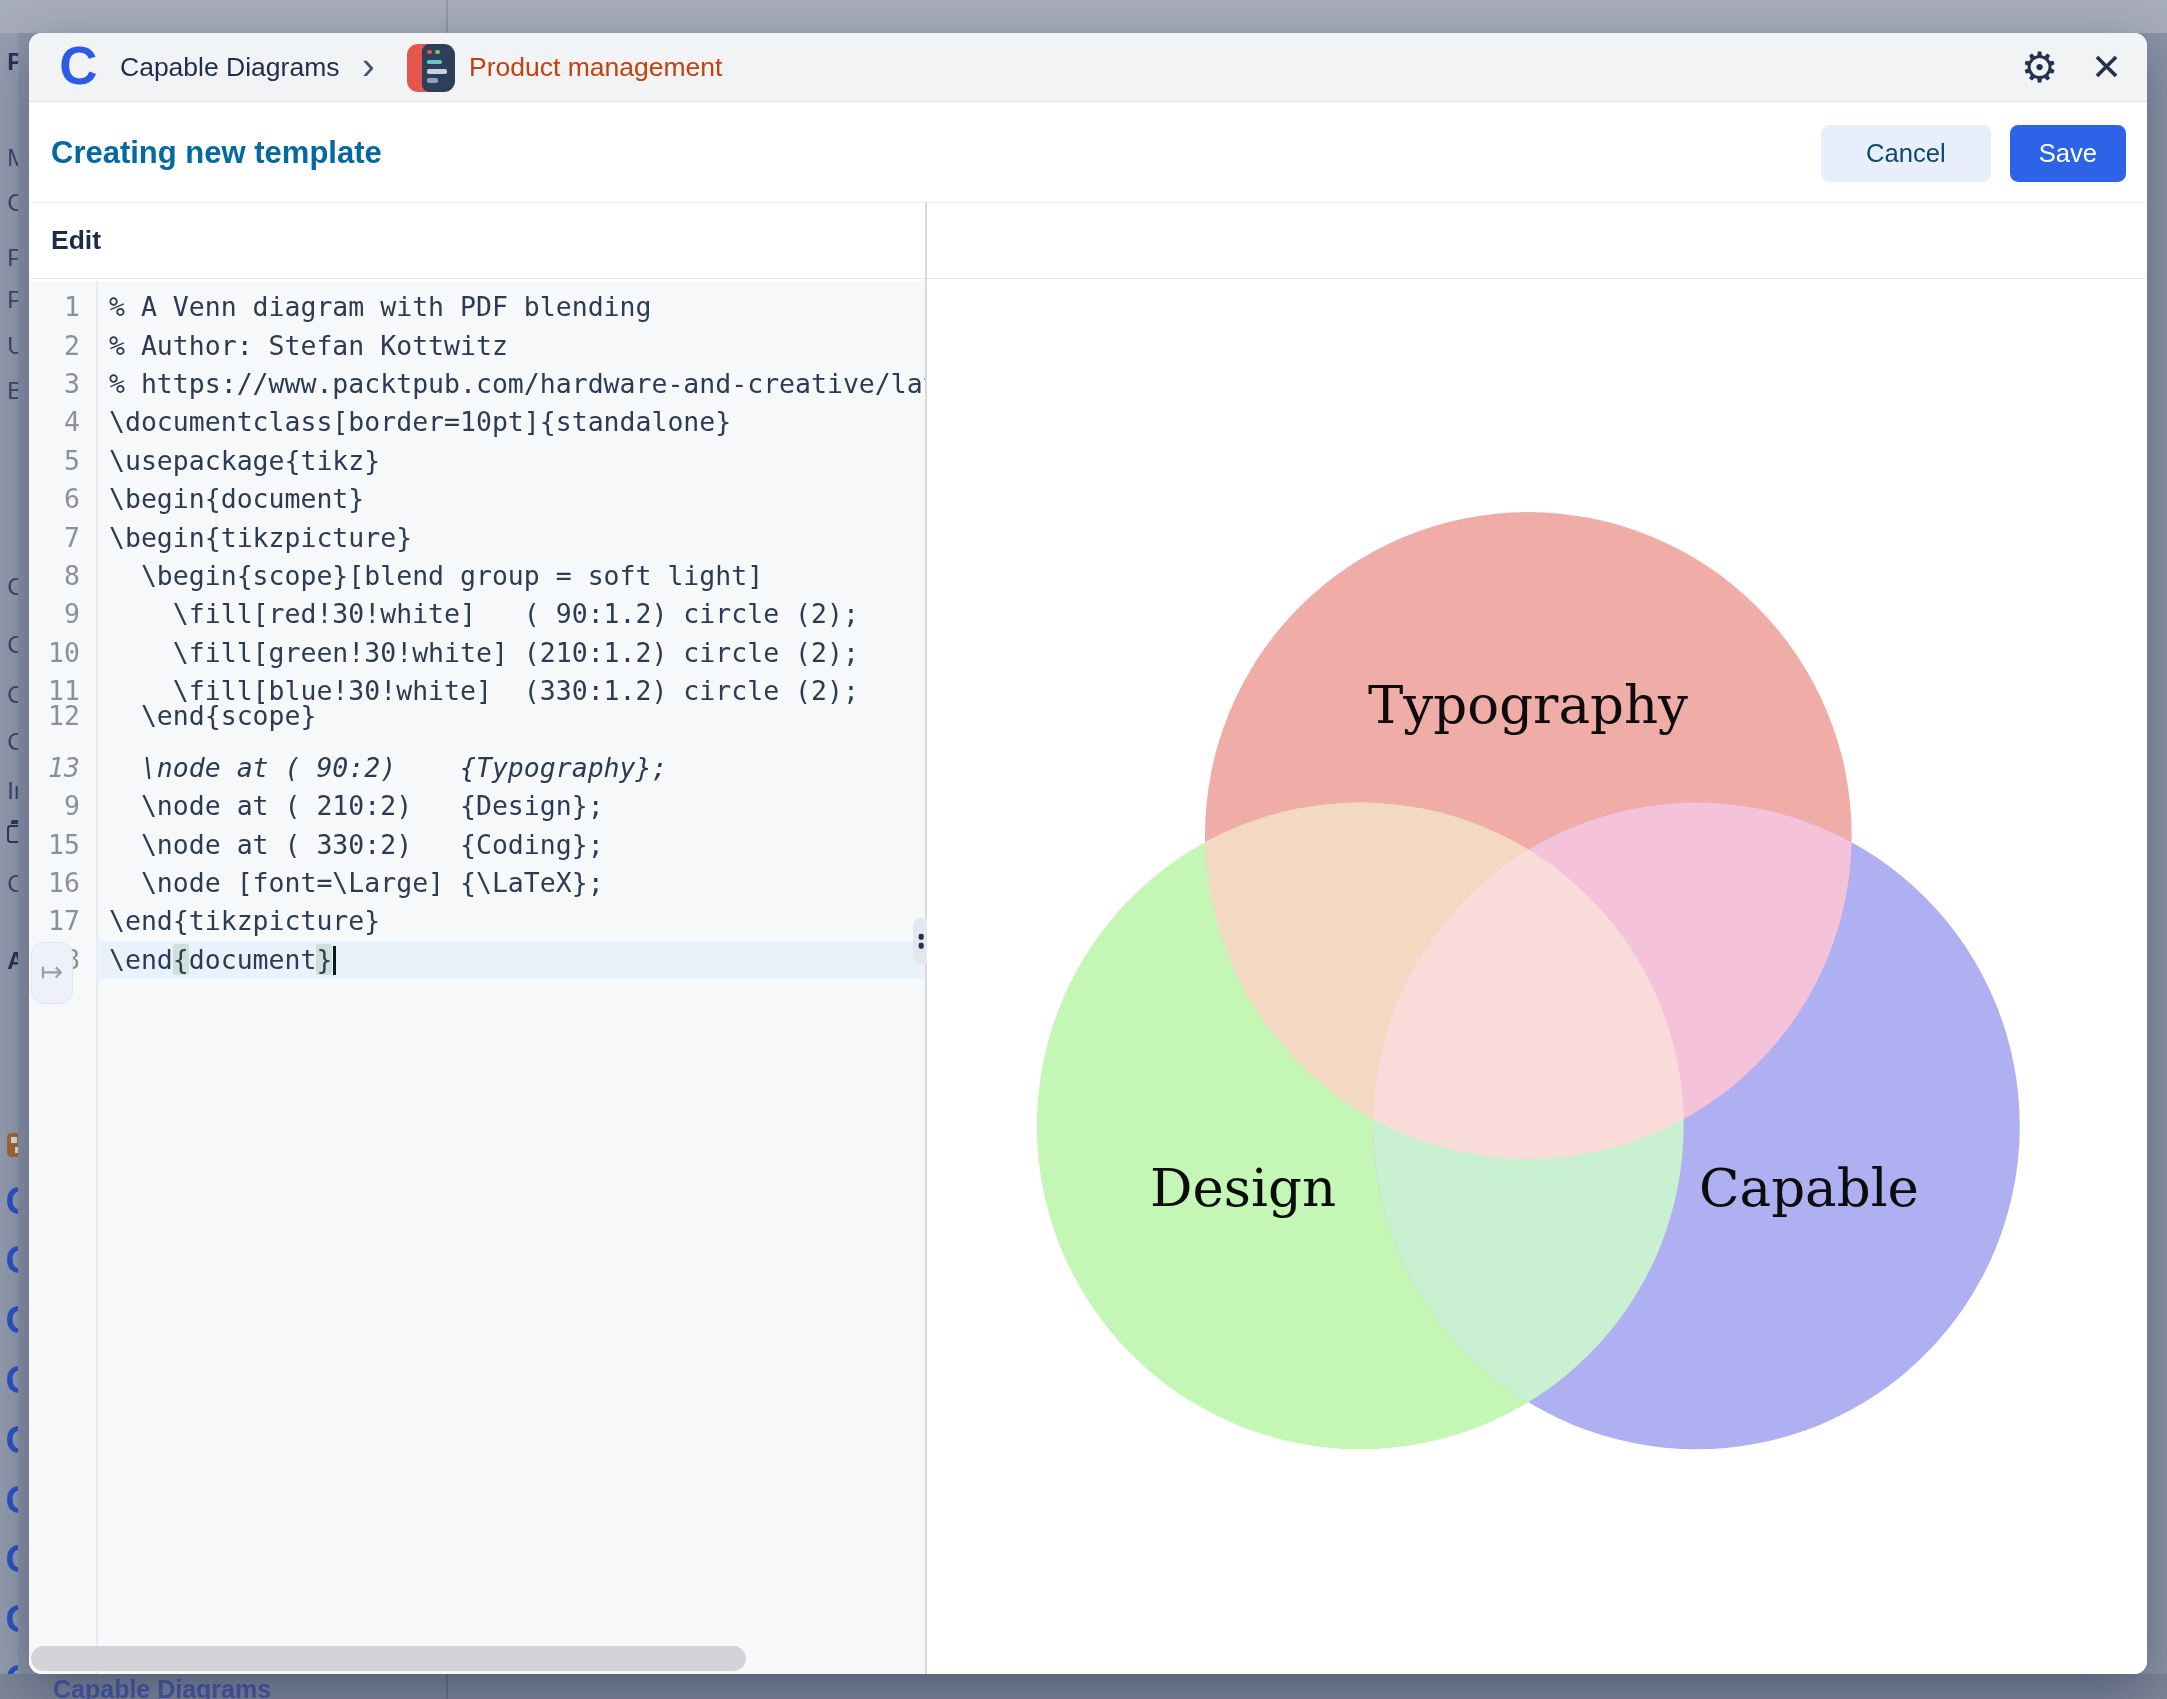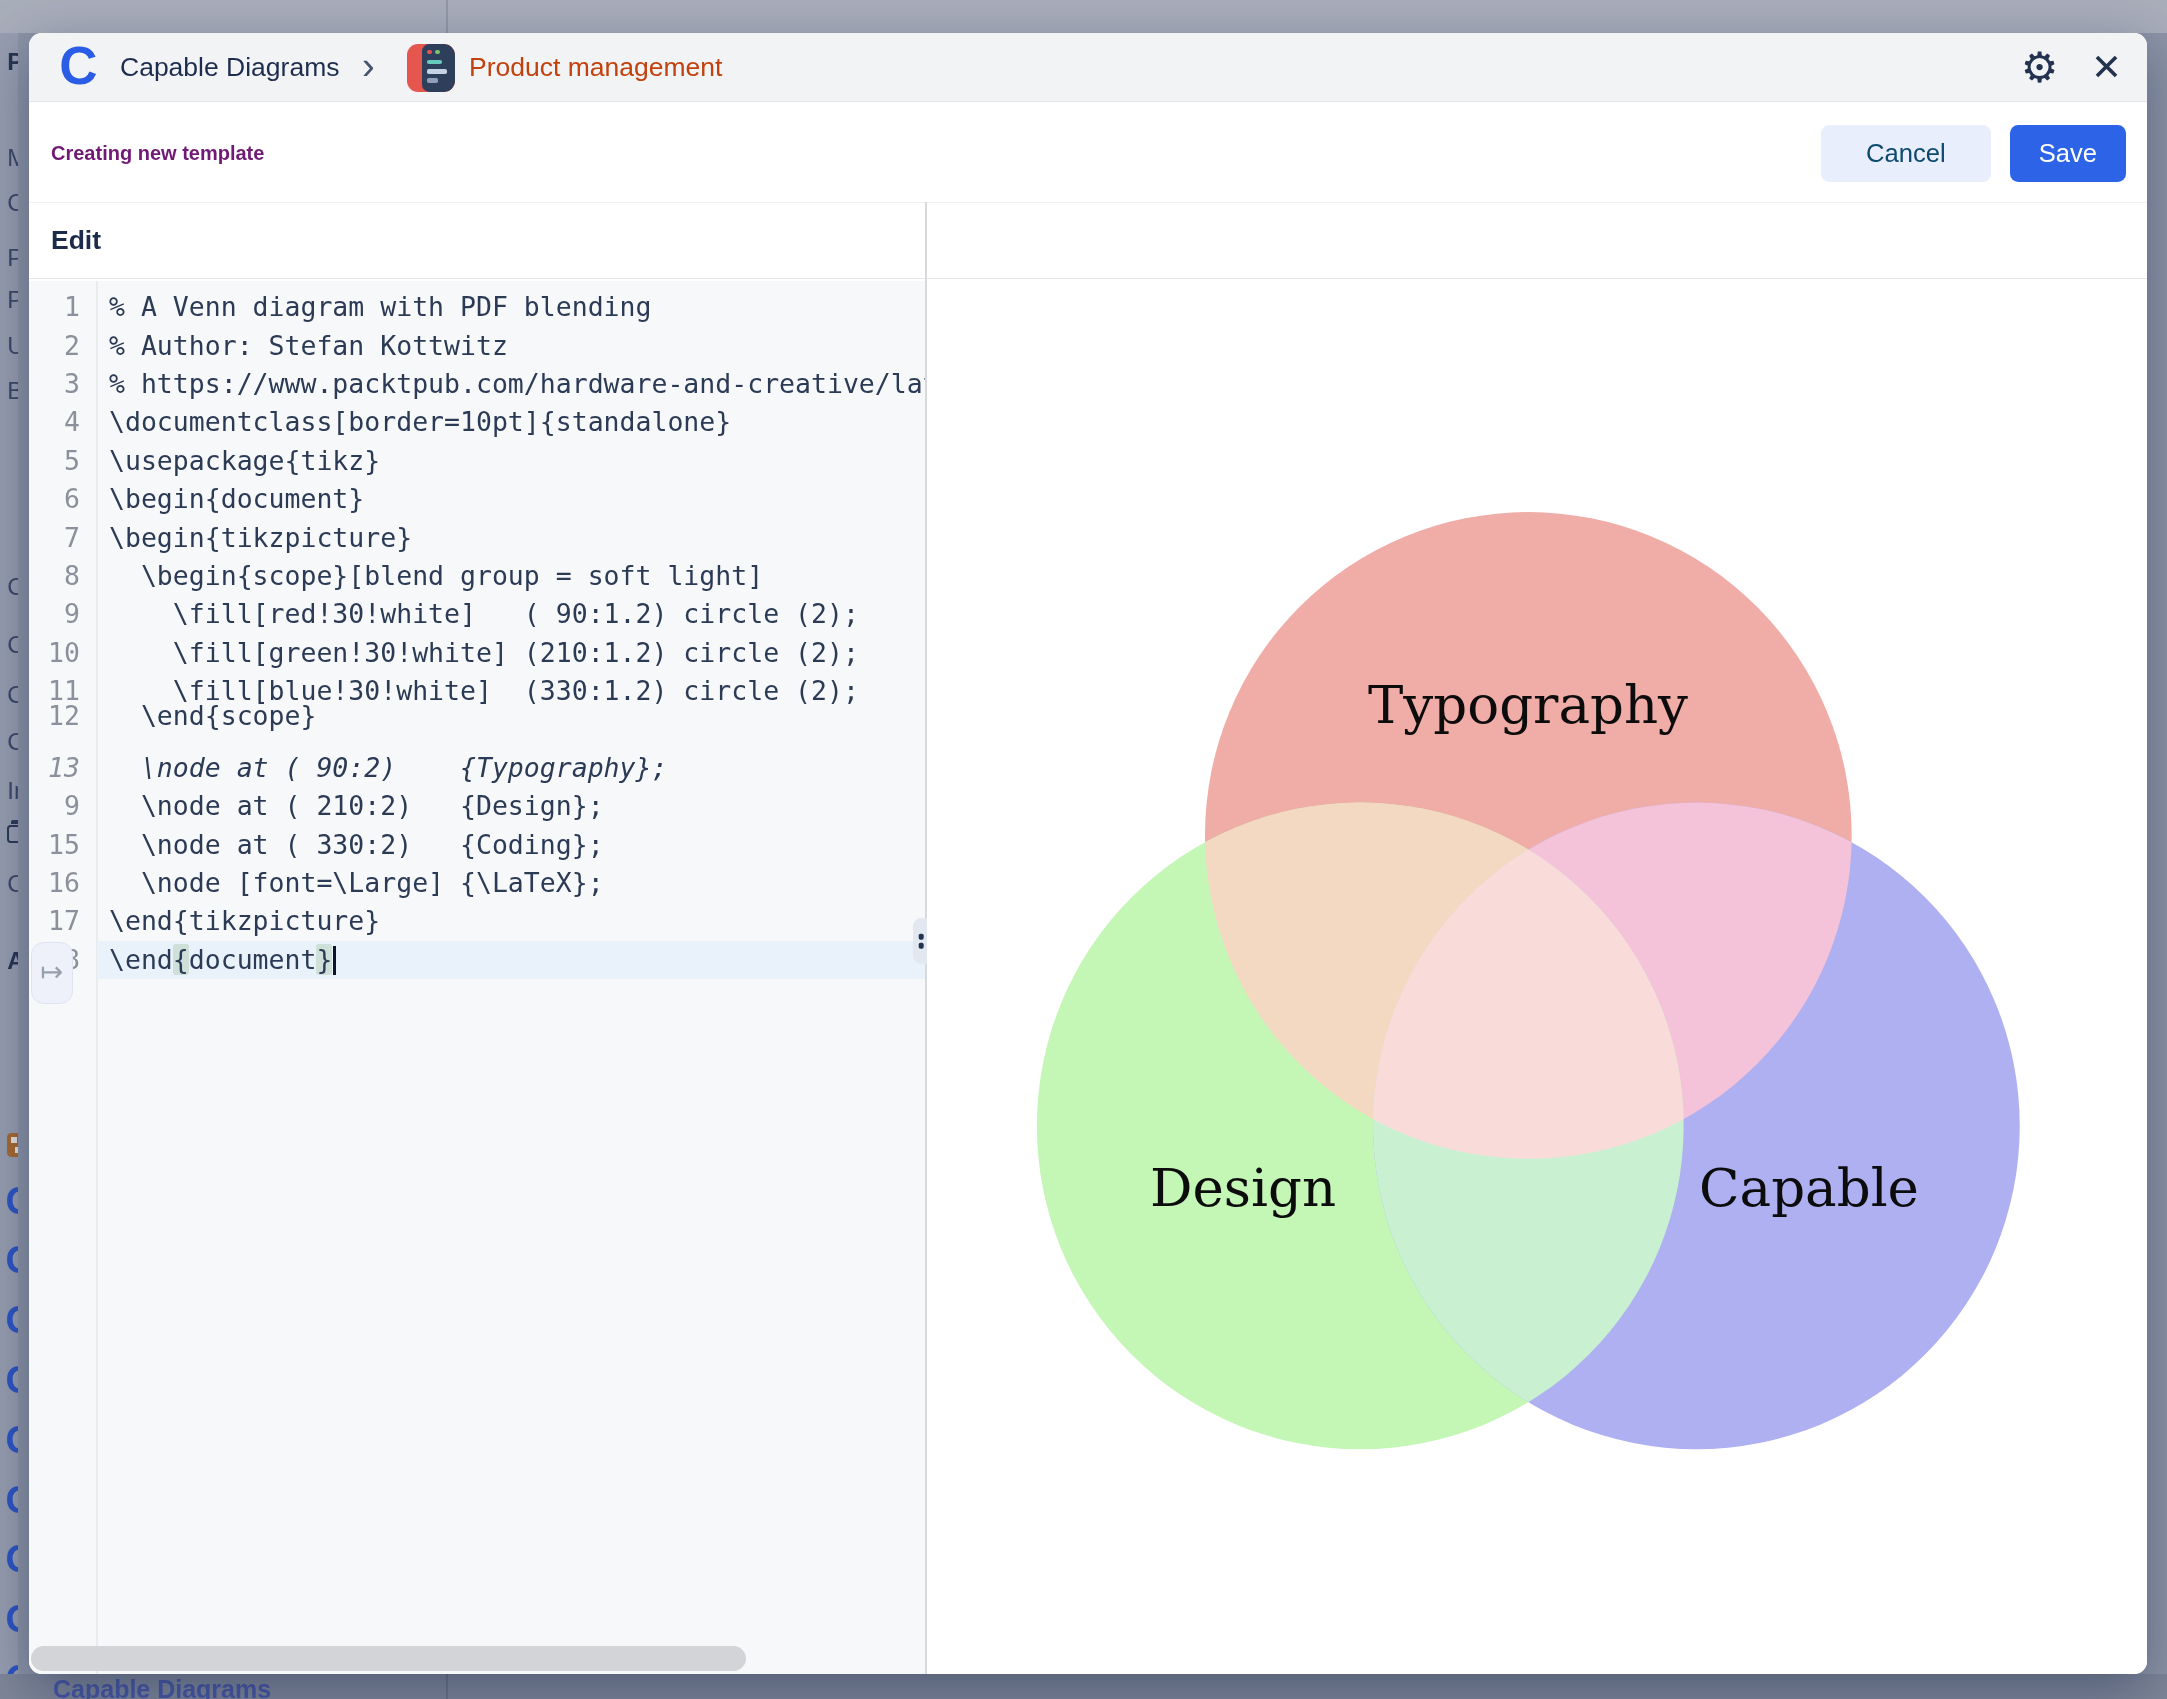--- a/index.html
+++ b/index.html
@@ -32,21 +32,21 @@
   .pm-icon .dot1 { position:absolute; left:20px; top:5.5px; width:4.6px; height:4.6px; border-radius:50%; background:#e4564e; }
   .pm-icon .dot2 { position:absolute; left:28px; top:5.5px; width:4.6px; height:4.6px; border-radius:50%; background:#7ac46a; }
   .pm-icon .b1 { position:absolute; left:20px; top:15.5px; width:14.6px; height:4.6px; border-radius:1.8px; background:#67c9bd; }
   .pm-icon .b2 { position:absolute; left:20px; top:25px; width:20px; height:4.6px; border-radius:1.8px; background:#c6d2e2; }
   .pm-icon .b3 { position:absolute; left:20px; top:34px; width:11px; height:4.6px; border-radius:1.8px; background:#8fa0b8; }
   .crumb-page { position:absolute; left:440px; top:0; height:69px; line-height:69px; font-size:26.5px; font-weight:500; color:#c2410c; }
   .gear { position:absolute; left:1985px; top:9.1px; width:51px; height:51px; font-size:42px; line-height:51px; text-align:center; color:#22324f; cursor:pointer; }
   .xclose { position:absolute; left:2052px; top:11px; width:51px; height:51px; font-size:37px; line-height:48px; text-align:center; color:#22324f; cursor:pointer; }
 
   .titlerow { position:absolute; left:0; top:71px; width:100%; height:98px; display:flex; align-items:center; padding:0 21px 0 22px; }
-  .title { flex:1; font-size:20px; font-weight:700; color:#701a75; }
+  .title { flex:1; font-size:31px; font-weight:700; color:#0369a1; }
   .btn { height:57px; border:none; border-radius:8.2px; font-size:25.6px; font-weight:500; cursor:pointer; font-family:"Liberation Sans",sans-serif; }
   .btn.cancel { background:#e8eefc; color:#0c4a6e; padding:0 45px; margin-right:19px; }
   .btn.save { background:#2c63e7; color:#ffffff; padding:0 29px; }
 
   .phead { position:absolute; left:0; top:169px; width:100%; height:77px; border-top:0.9px solid #edeef2; border-bottom:1.8px solid #e4e6ea; }
   .panel-label { position:absolute; top:0; height:77px; line-height:75px; font-size:26.5px; font-weight:600; color:#1d2b4a; }
   .panel-label.edit { left:22px; }
   .panel-label.preview { left:923px; }
 
   .editor { position:absolute; left:0; top:248px; width:896px; bottom:0; background:#f7f8f9; overflow:hidden; }

